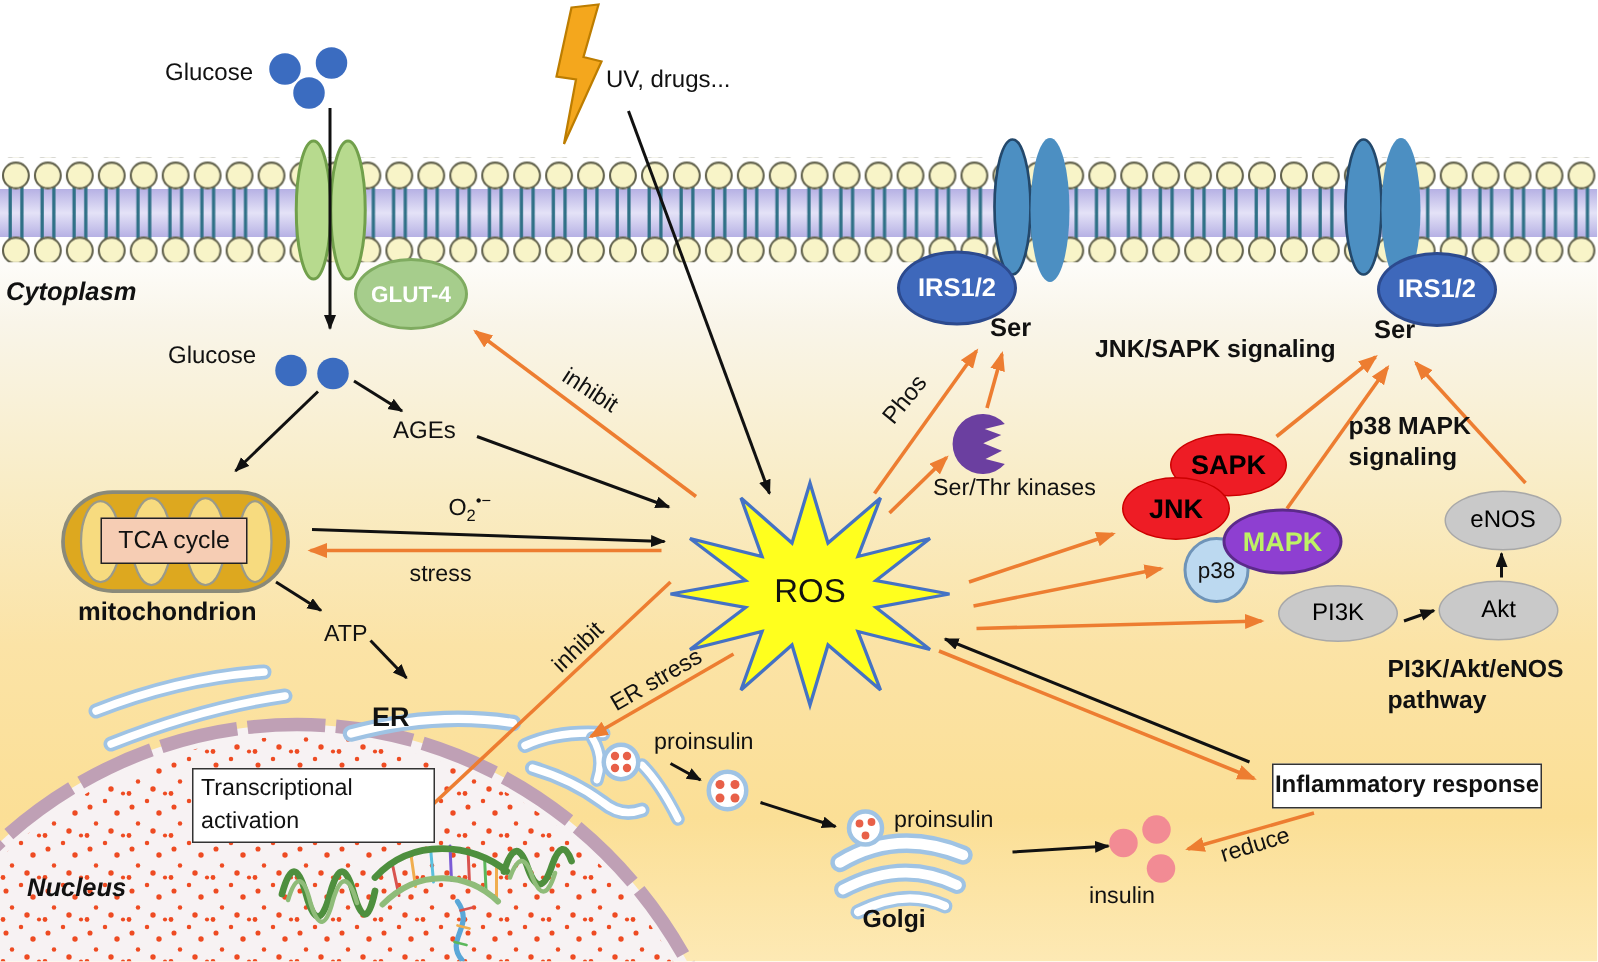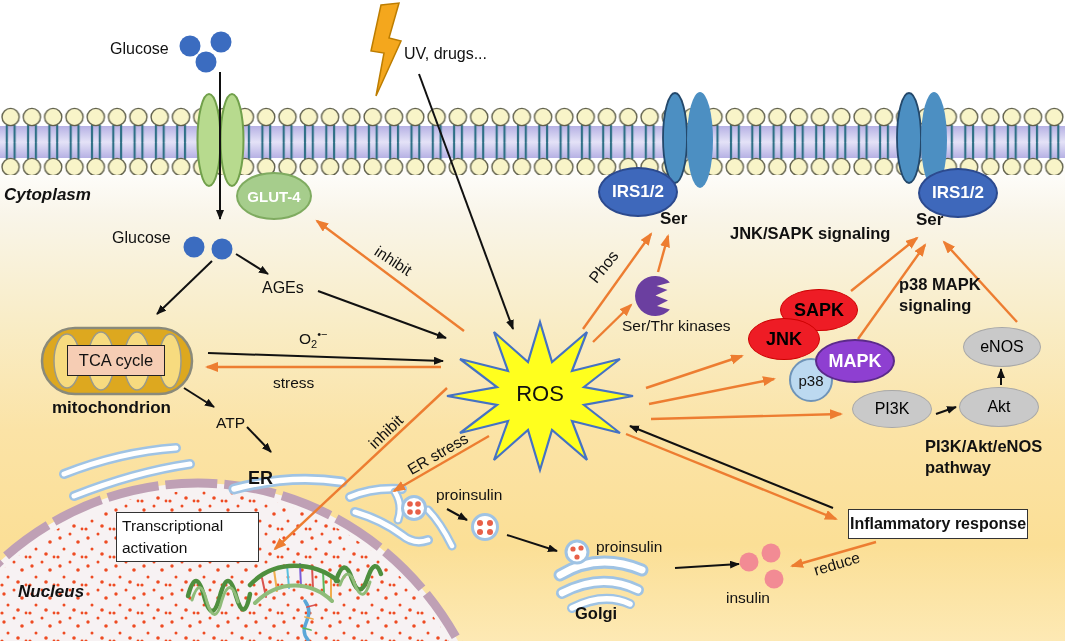--- a/index.html
+++ b/index.html
@@ -13,21 +13,21 @@
   .b{font-weight:bold;}
   .i{font-style:italic;}
   .rot{transform-origin:center center;text-align:center;}
   .node{
     position:absolute;z-index:2;display:flex;align-items:center;justify-content:center;
     border-radius:50%;font-weight:bold;box-sizing:border-box;
   }
   .node.blue{background:#3e68bb;border:2px solid #2c4a8e;color:#fff;font-size:17px;}
   .node.green{background:#a6cd8c;border:2px solid #7fab60;color:#fff;font-size:15px;}
   .node.red{background:#ee1c25;border:1px solid #c00;color:#000000;font-size:18px;}
-  .node.purple{background:#8e3fd1;border:2px solid #5b2a8a;color:#ffffff;font-size:18px;}
+  .node.purple{background:#8e3fd1;border:2px solid #5b2a8a;color:#bef264;font-size:18px;}
   .node.lblue{background:#bcd9f0;border:2px solid #6f94b8;color:#111;font-size:15px;font-weight:normal;}
   .node.gray{background:#c9c9c9;border:1px solid #a8a8a8;color:#000000;font-size:16px;font-weight:normal;}
   .wbox{position:absolute;z-index:3;background:#fff;border:1.6px solid #333;box-sizing:border-box;}
   #tca-box{background:#f6cdb4;border:1.5px solid #222;display:flex;align-items:center;justify-content:center;font-size:16.5px;}
   #inflammatory-box{display:flex;align-items:center;justify-content:center;font-weight:bold;font-size:16px;}
   #transcription-box{font-size:15.5px;line-height:1.4;padding:2px 5px;}
   #ros-label{position:absolute;z-index:3;left:497px;top:381px;width:86px;text-align:center;font-size:22px;}
   .wraplbl{white-space:normal;line-height:1.25;}
 </style>
 </head>
@@ -247,21 +247,21 @@
 <div class="node gray" style="left:959px;top:387px;width:80px;height:40px">
       <span>Akt</span>
     </div>
 <div class="node gray" style="left:963px;top:327px;width:78px;height:40px">
       <span>eNOS</span>
     </div>
 
 <div class="wbox" id="tca-box" style="left:67px;top:345px;width:98px;height:31px">
       <span>TCA cycle</span>
     </div>
-<div class="wbox" id="transcription-box" style="left:116px;top:512px;width:143px;height:50px">
+<div class="wbox" id="transcription-box" style="left:128px;top:512px;width:162px;height:50px">
   <div>Transcriptional</div>
   <div>activation</div>
 </div>
 <div class="wbox" id="inflammatory-box" style="left:848px;top:509px;width:180px;height:30px">
       <span>Inflammatory response</span>
     </div>
 
 <div class="lbl" style="left:110px;top:40px;font-size:16px">Glucose</div>
 <div class="lbl" style="left:404px;top:45px;font-size:16px">UV, drugs...</div>
 <div class="lbl b i" style="left:4px;top:185px;font-size:17px">Cytoplasm</div>

